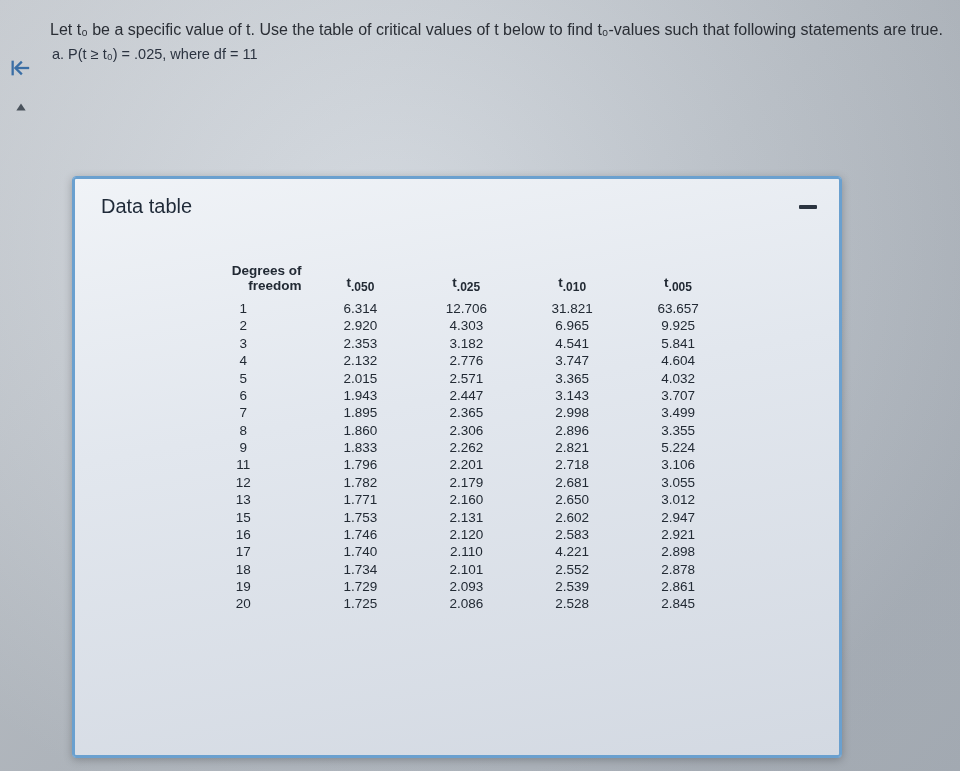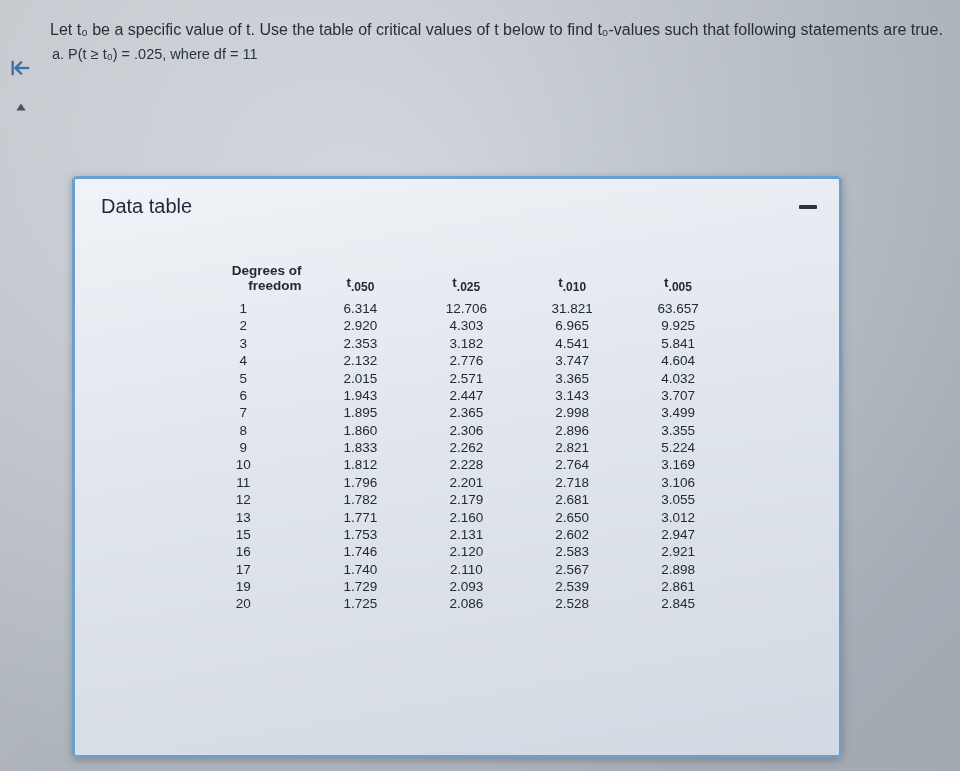--- a/index.html
+++ b/index.html
@@ -185,27 +185,20 @@
             <td>3.355</td>
           </tr>
           <tr>
             <td>9</td>
             <td>1.833</td>
             <td>2.262</td>
             <td>2.821</td>
             <td>5.224</td>
           </tr>
           <tr>
-            <td>10</td>
-            <td>1.812</td>
-            <td>2.228</td>
-            <td>2.764</td>
-            <td>3.169</td>
-          </tr>
-          <tr>
             <td>11</td>
             <td>1.796</td>
             <td>2.201</td>
             <td>2.718</td>
             <td>3.106</td>
           </tr>
           <tr>
             <td>12</td>
             <td>1.782</td>
             <td>2.179</td>
@@ -230,22 +223,29 @@
             <td>16</td>
             <td>1.746</td>
             <td>2.120</td>
             <td>2.583</td>
             <td>2.921</td>
           </tr>
           <tr>
             <td>17</td>
             <td>1.740</td>
             <td>2.110</td>
-            <td>2.567</td>
+            <td>4.221</td>
             <td>2.898</td>
+          </tr>
+          <tr>
+            <td>18</td>
+            <td>1.734</td>
+            <td>2.101</td>
+            <td>2.552</td>
+            <td>2.878</td>
           </tr>
           <tr>
             <td>19</td>
             <td>1.729</td>
             <td>2.093</td>
             <td>2.539</td>
             <td>2.861</td>
           </tr>
           <tr>
             <td>20</td>

